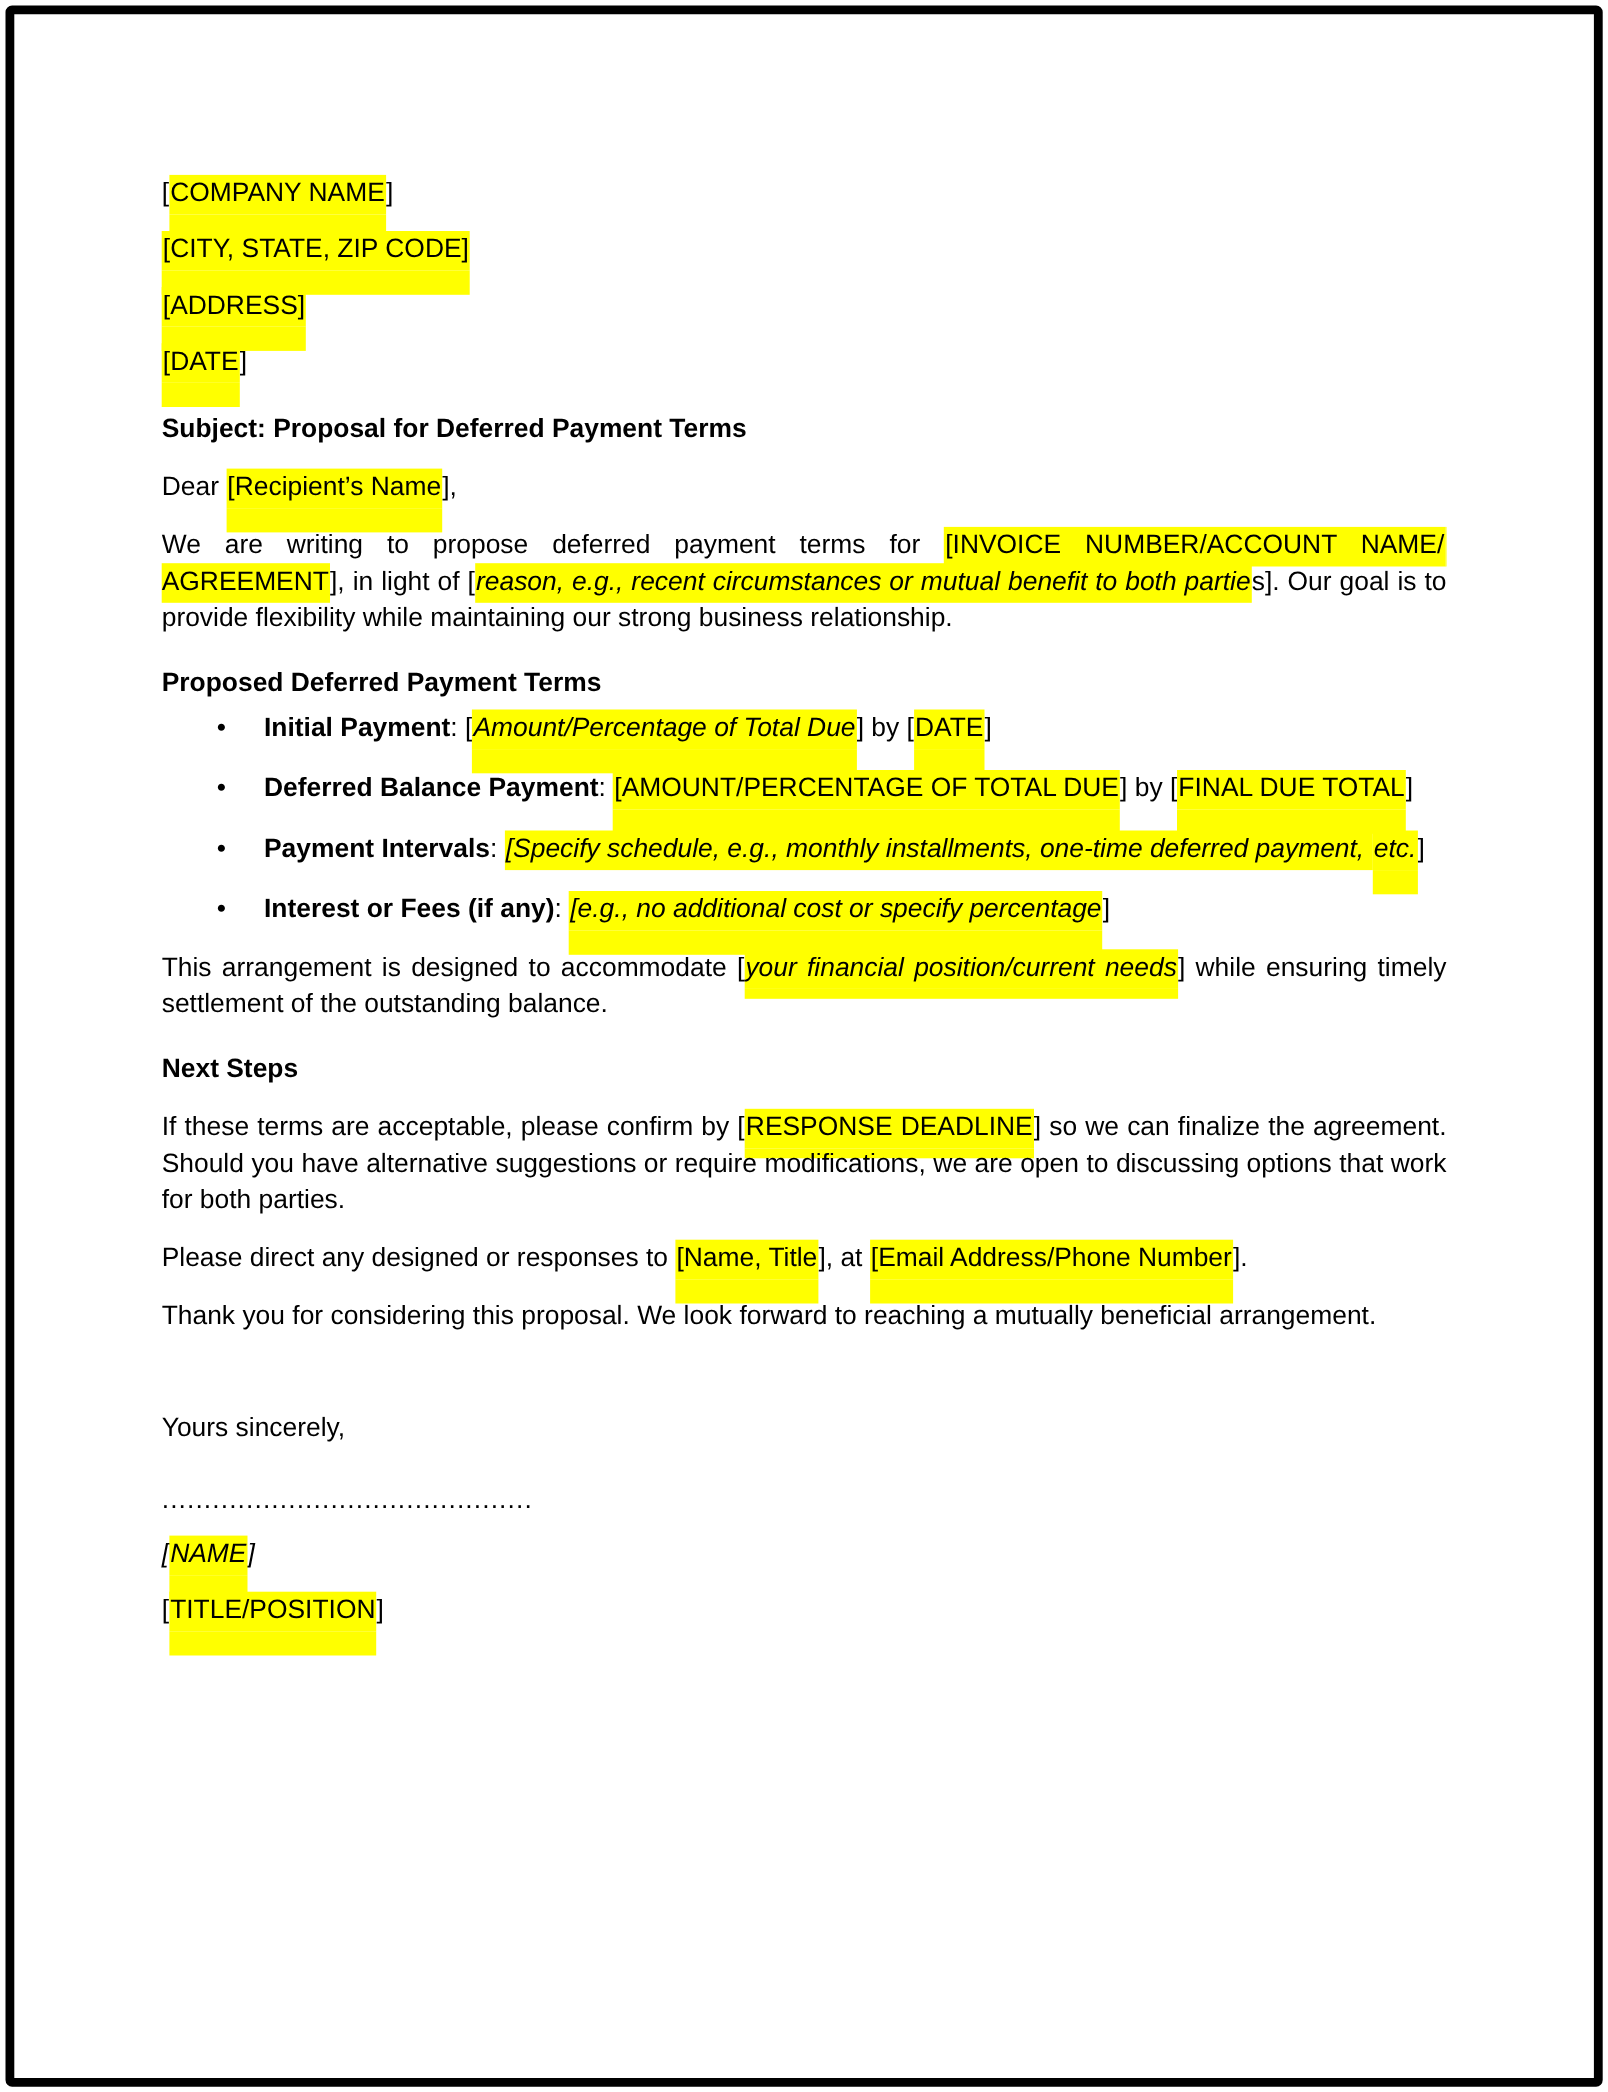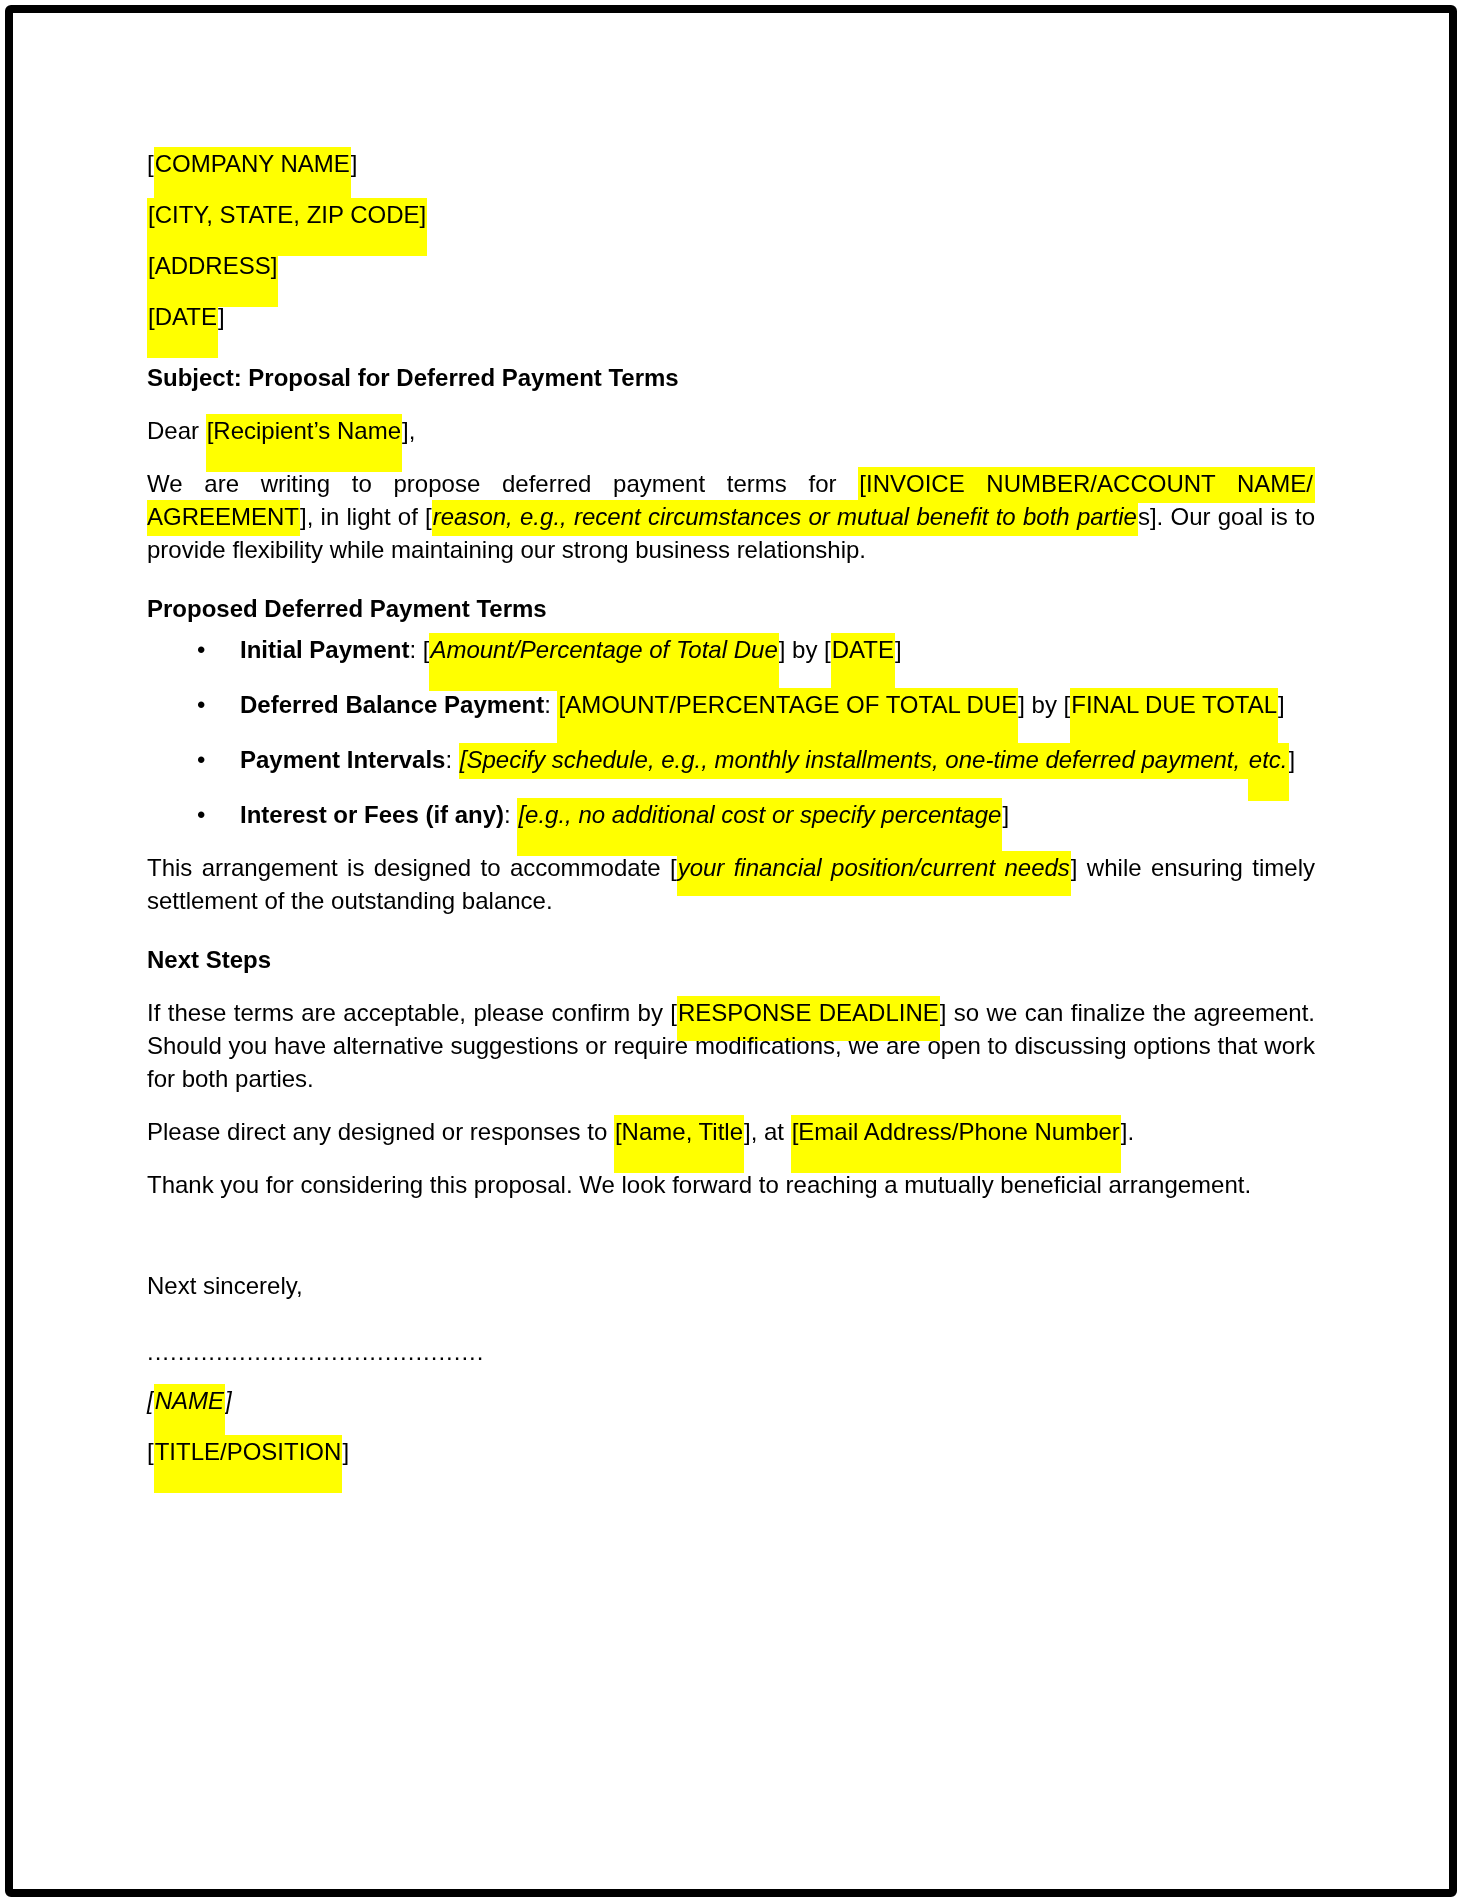--- a/index.html
+++ b/index.html
@@ -14,21 +14,21 @@
   }
   .content {
     position:absolute; top:13px; left:13px; right:13px; bottom:13px;
     padding:134px; box-sizing:border-box;
     font-size:24px; line-height:33px;
     position:absolute; z-index:0; overflow:hidden;
   }
   p { margin:20px 0 0; }
   p.first { margin-top:0; }
   p.addr { margin-top:18px; }
-  p.addr.first { margin-top:0; }
+  p.addr.first { margin-top:12px; }
   .subject { margin-top:28px; font-weight:bold; }
   .heading { margin-top:26px; font-weight:bold; }
   .j { text-align:justify; }
   .b { font-weight:bold; }
   .it { font-style:italic; }
 
   .hl {
     background:#ffff00;
     padding:3px 1px 6px;
     position:relative;
@@ -87,21 +87,21 @@
   <p class="j"><span>This arrangement is designed to accommodate [</span><span class="hl it cs-s">your financial position/current needs</span><span>] while ensuring timely settlement of the outstanding balance.</span></p>
 
   <p class="heading"><span>Next Steps</span></p>
 
   <p class="j"><span>If these terms are acceptable, please confirm by [</span><span class="hl cs-s">RESPONSE DEADLINE</span><span>] so we can finalize the agreement. Should you have alternative suggestions or require modifications, we are open to discussing options that work for both parties.</span></p>
 
   <p><span>Please direct any designed or responses to </span><span class="hl cs">[Name, Title</span><span>], at </span><span class="hl cs">[Email Address/Phone Number</span><span>].</span></p>
 
   <p><span>Thank you for considering this proposal. We look forward to reaching a mutually beneficial arrangement.</span></p>
 
-  <p class="closing"><span>Next sincerely,</span></p>
+  <p class="closing"><span>Yours sincerely,</span></p>
 
   <p class="dots-line"><span>............................................</span></p>
 
   <p class="sig-name"><span>[</span><span class="hl cs">NAME</span><span>]</span></p>
 
   <p class="sig-title"><span>[</span><span class="hl cs">TITLE/POSITION</span><span>]</span></p>
 
 </div>
 
 </body></html>

